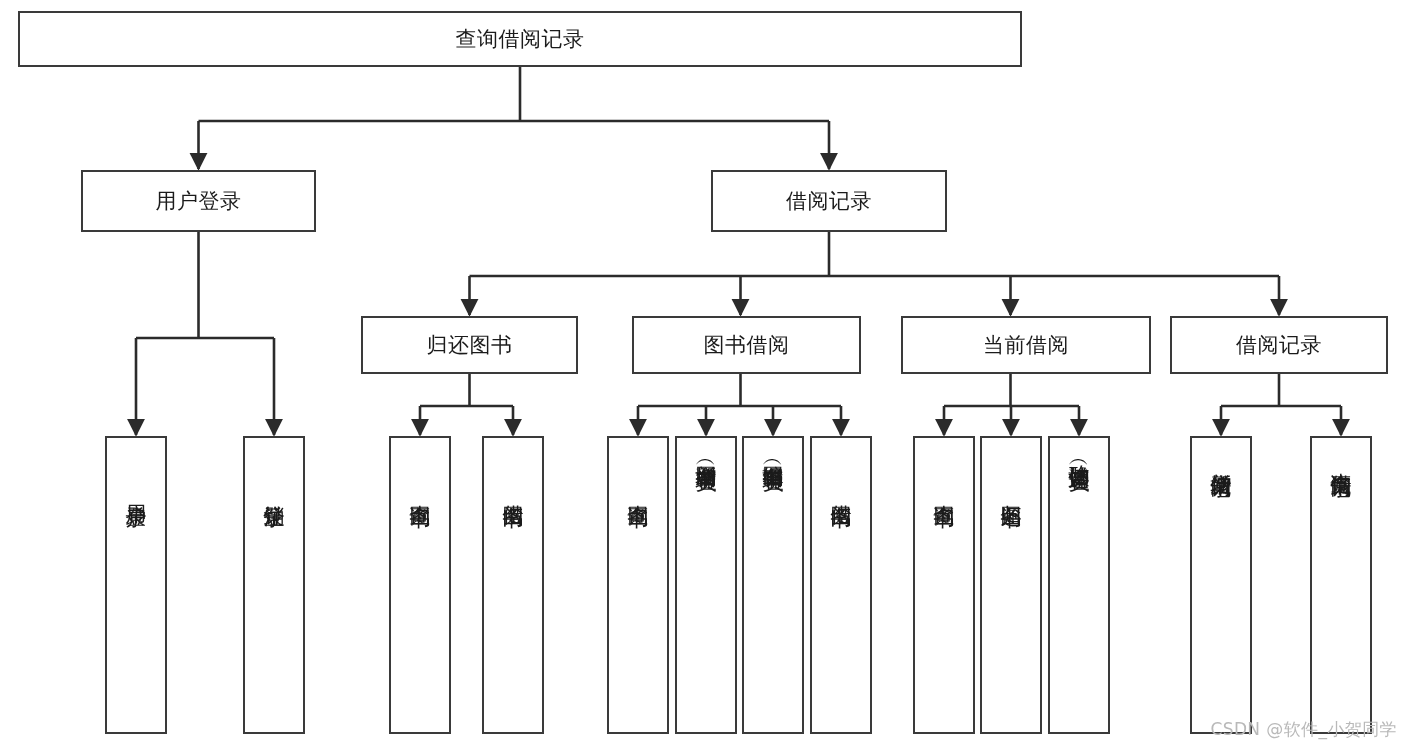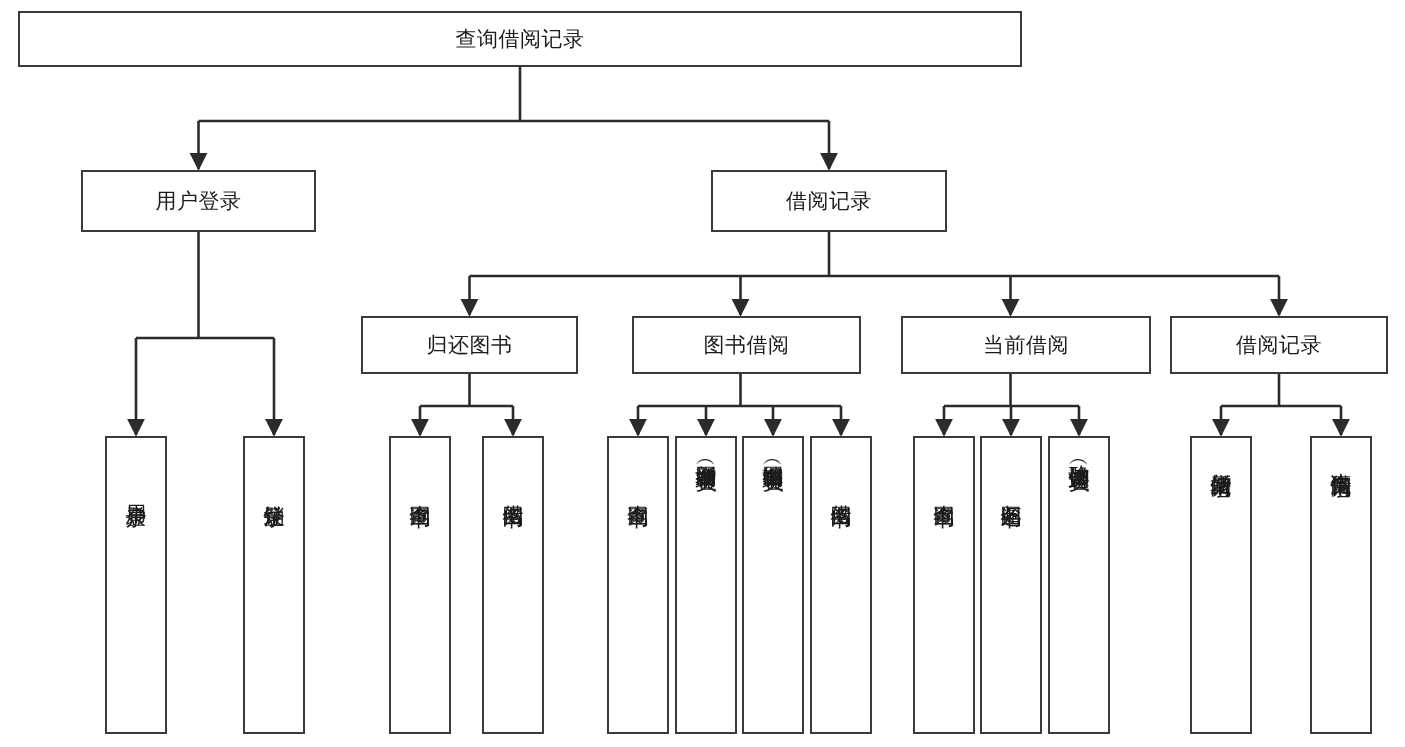--- a/index.html
+++ b/index.html
@@ -184,13 +184,14 @@
         <span class="node-label">确认归还（管理员）</span>
       </div>
       <div class="node node-v pad-top-md" style="left: 1190px; top: 436px; width: 62px; height: 298px;">
         <span class="node-label">新增借阅记录</span>
       </div>
       <div class="node node-v pad-top-md" style="left: 1310px; top: 436px; width: 62px; height: 298px;">
         <span class="node-label">查询借阅记录</span>
       </div>
     </div>
 
+  <div id="watermark">CSDN @软件_小贺同学</div>
 </div>
 
 </body></html>

